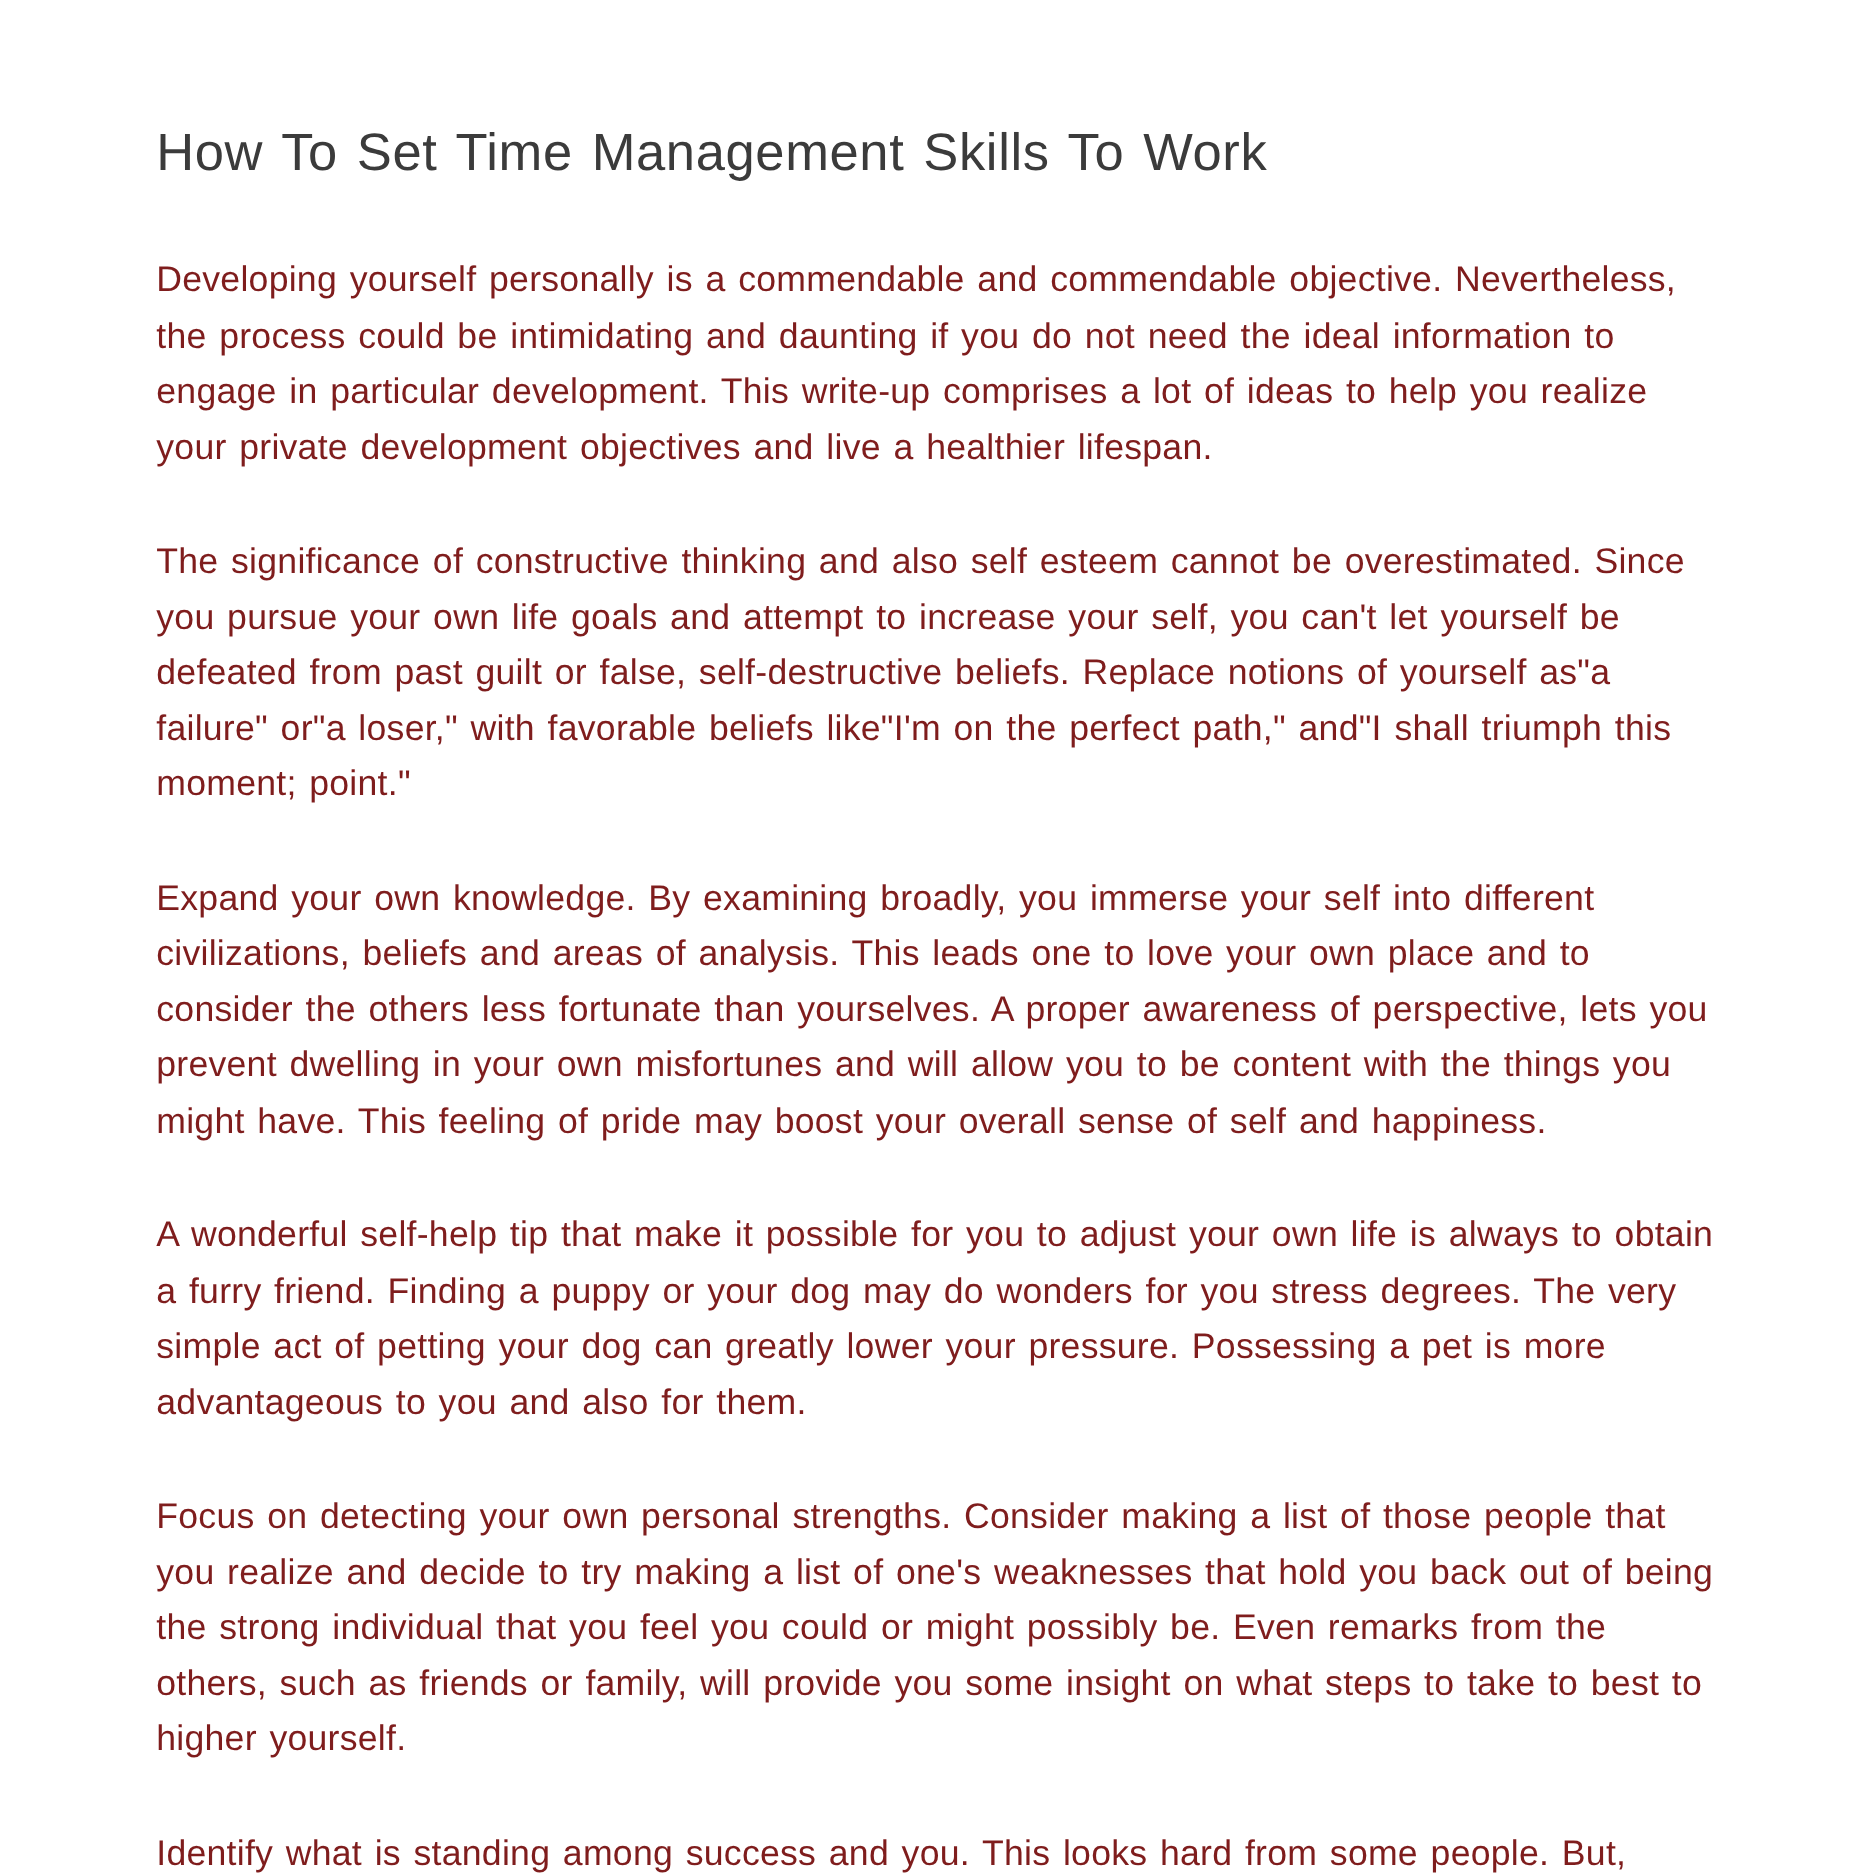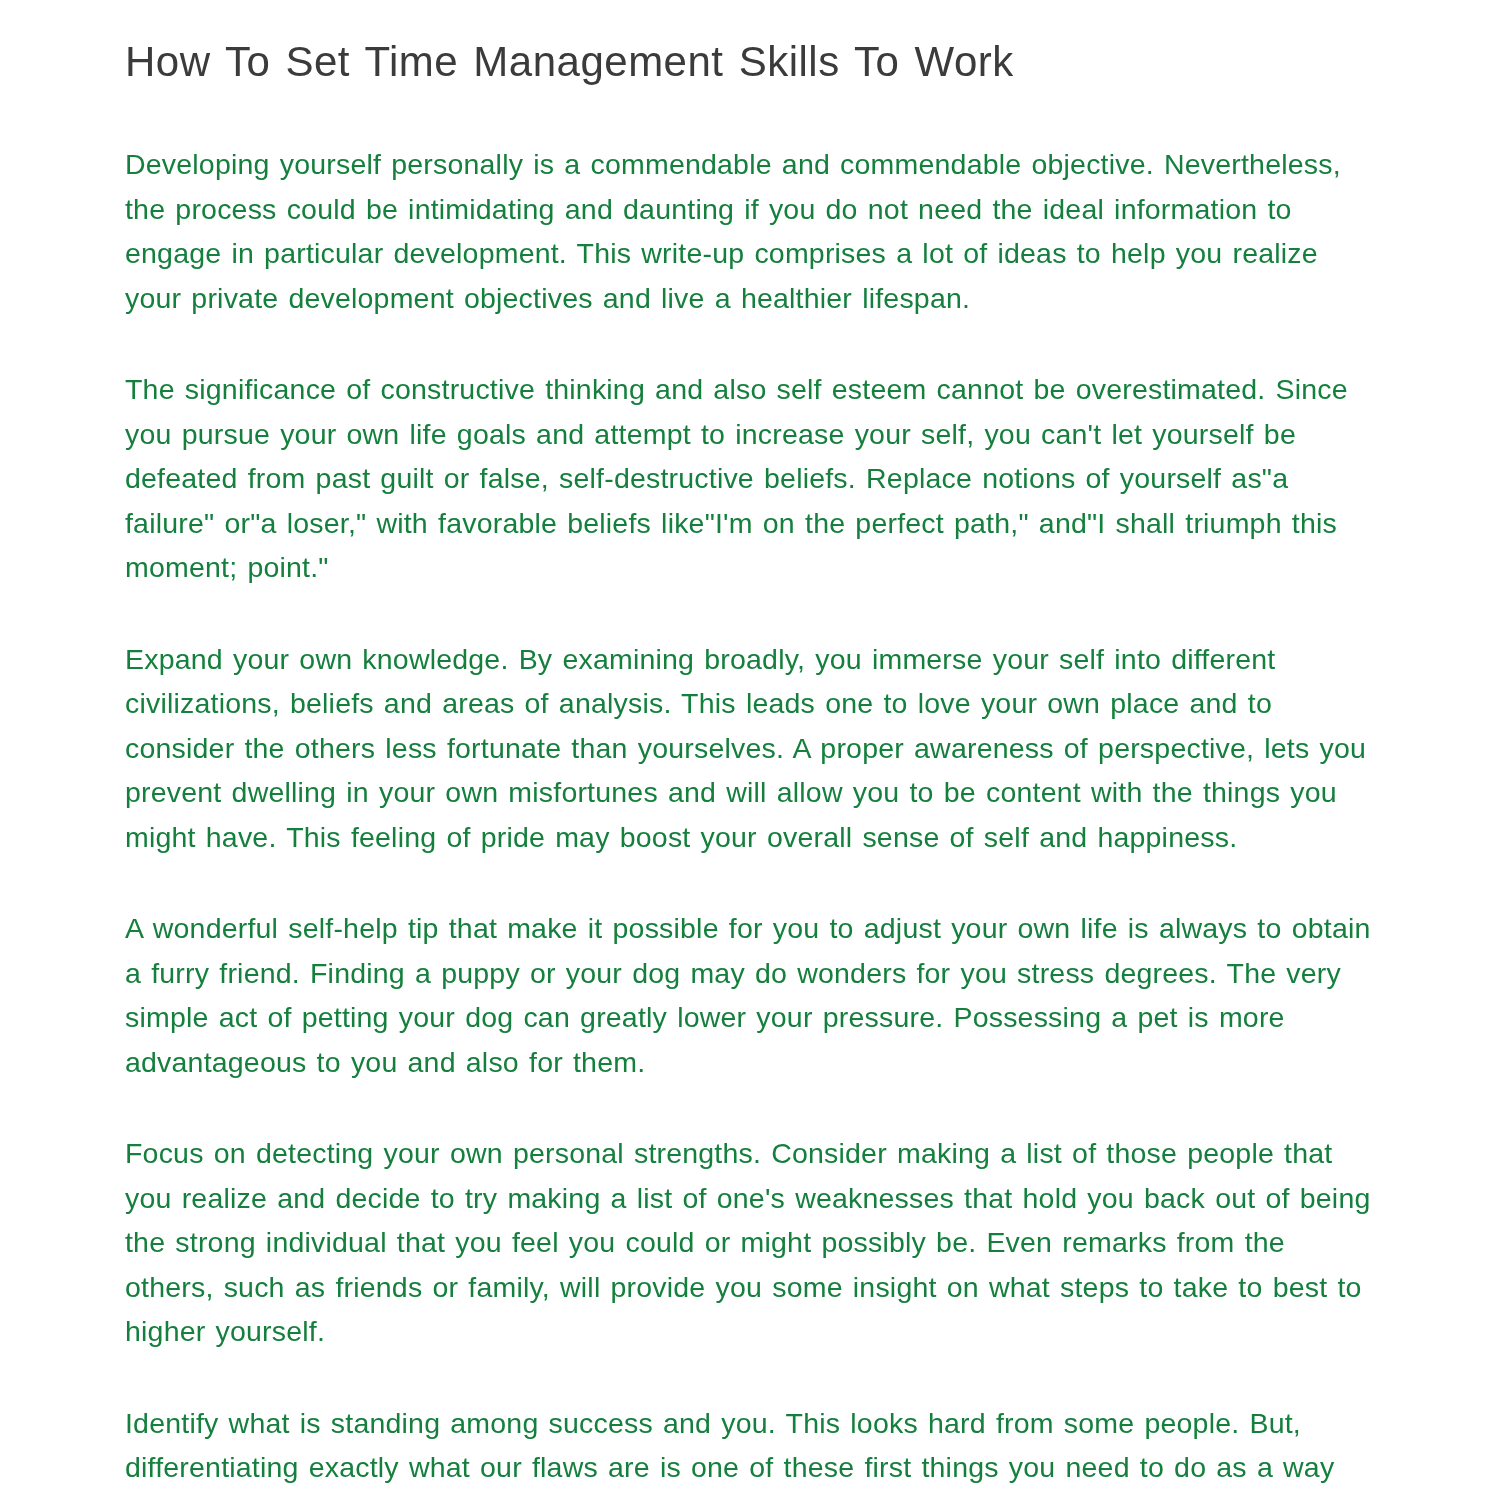--- a/index.html
+++ b/index.html
@@ -11,38 +11,38 @@
     height: 1500px;
     overflow: hidden;
     background: #ffffff;
     font-family: "Liberation Sans", sans-serif;
     color: #3d3d3d;
   }
   .page {
     box-sizing: border-box;
     width: 1500px;
     height: 1500px;
-    padding: 38px 122px 0 125px;
+    padding: 98px 122px 0 125px;
     overflow: hidden;
   }
   .doc-title {
     font-size: 42px;
     font-weight: 400;
     letter-spacing: 0.5px;
     word-spacing: 3px;
     margin: 0 0 56px 0;
     color: #3b3b3b;
   }
   .doc-paragraph {
     font-size: 28.5px;
     line-height: 44.5px;
     letter-spacing: 0.2px;
     word-spacing: 2px;
     margin: 0 0 47px 0;
-    color: #15803d;
+    color: #7f1d1d;
   }
 </style>
 </head>
 <body>
 
 <div class="page">
   <h1 class="doc-title">How To Set Time Management Skills To Work</h1>
 
   <p class="doc-paragraph">Developing yourself personally is a commendable and commendable objective. Nevertheless, the process could be intimidating and daunting if you do not need the ideal information to engage in particular development. This write-up comprises a lot of ideas to help you realize your private development objectives and live a healthier lifespan.</p>
 

